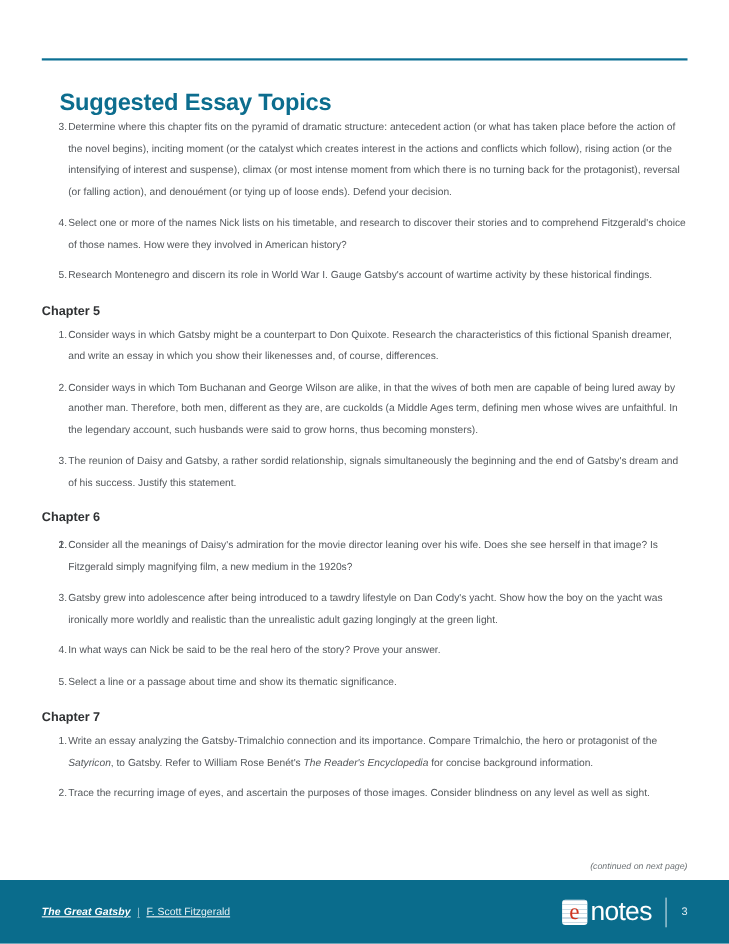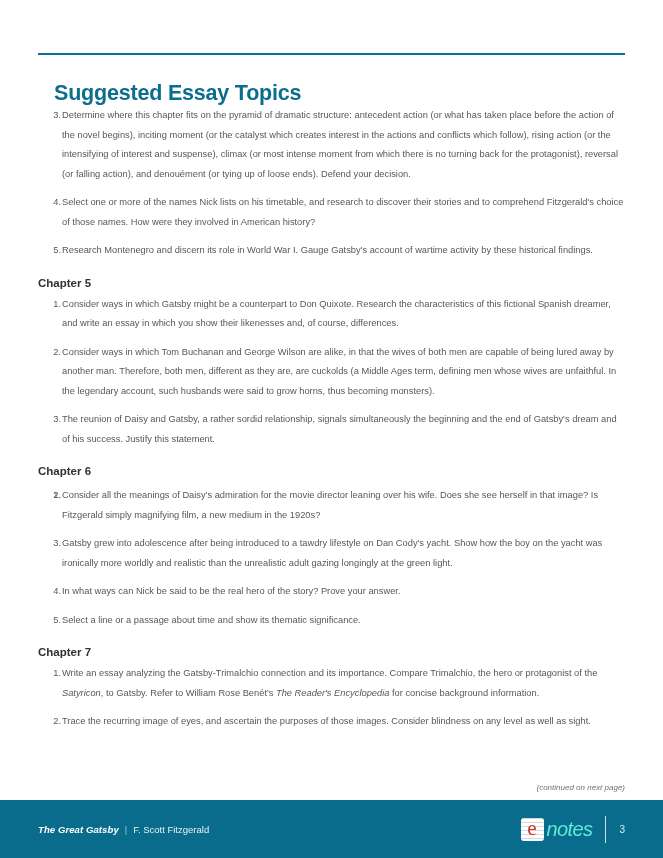--- a/index.html
+++ b/index.html
@@ -93,20 +93,21 @@
     align-items: center;
     padding: 0 38px;
     box-sizing: border-box;
   }
   .footer-left {
     display: flex;
     align-items: baseline;
     gap: 6px;
     color: #ffffff;
     font-size: 9.5px;
+    text-decoration: underline;
   }
   .book-title {
     font-weight: bold;
     font-style: italic;
     letter-spacing: 0.1px;
   }
   .footer-sep {
     color: #9fc6d6;
     font-size: 9px;
   }
@@ -150,26 +151,25 @@
   .logo-mark .e {
     position: relative;
     color: #d1341f;
     font-family: "Liberation Serif", serif;
     font-size: 21px;
     font-weight: normal;
     line-height: 1;
     margin-top: -1px;
   }
   .logo-word {
-    color: #5eead4;
-    font-size: 20px;
+    color: #ffffff;
+    font-size: 24px;
     letter-spacing: -0.6px;
     line-height: 1;
     margin-left: 1px;
-    font-style: italic;
   }
   .logo-divider {
     width: 1px;
     height: 27px;
     background: #cfe2ea;
   }
   .page-number {
     color: #dceaf0;
     font-size: 10px;
   }

